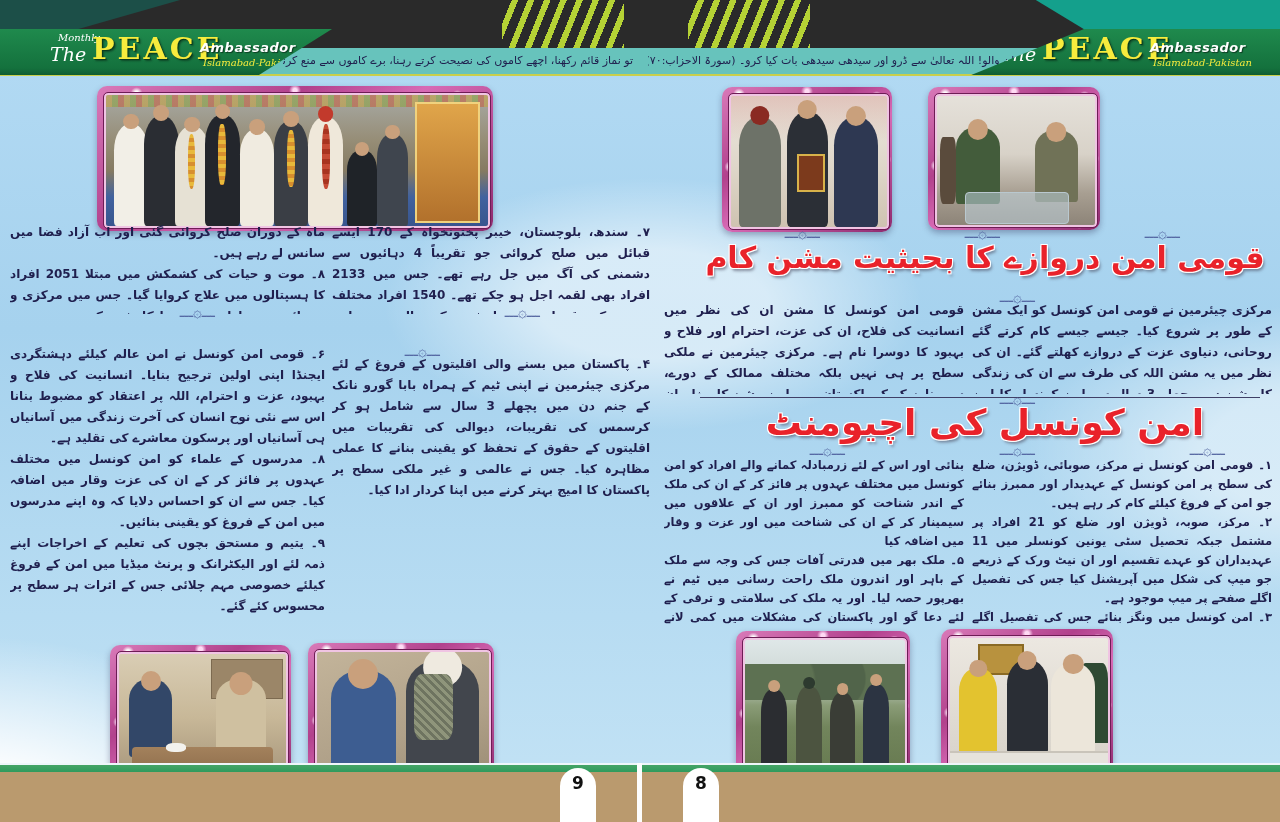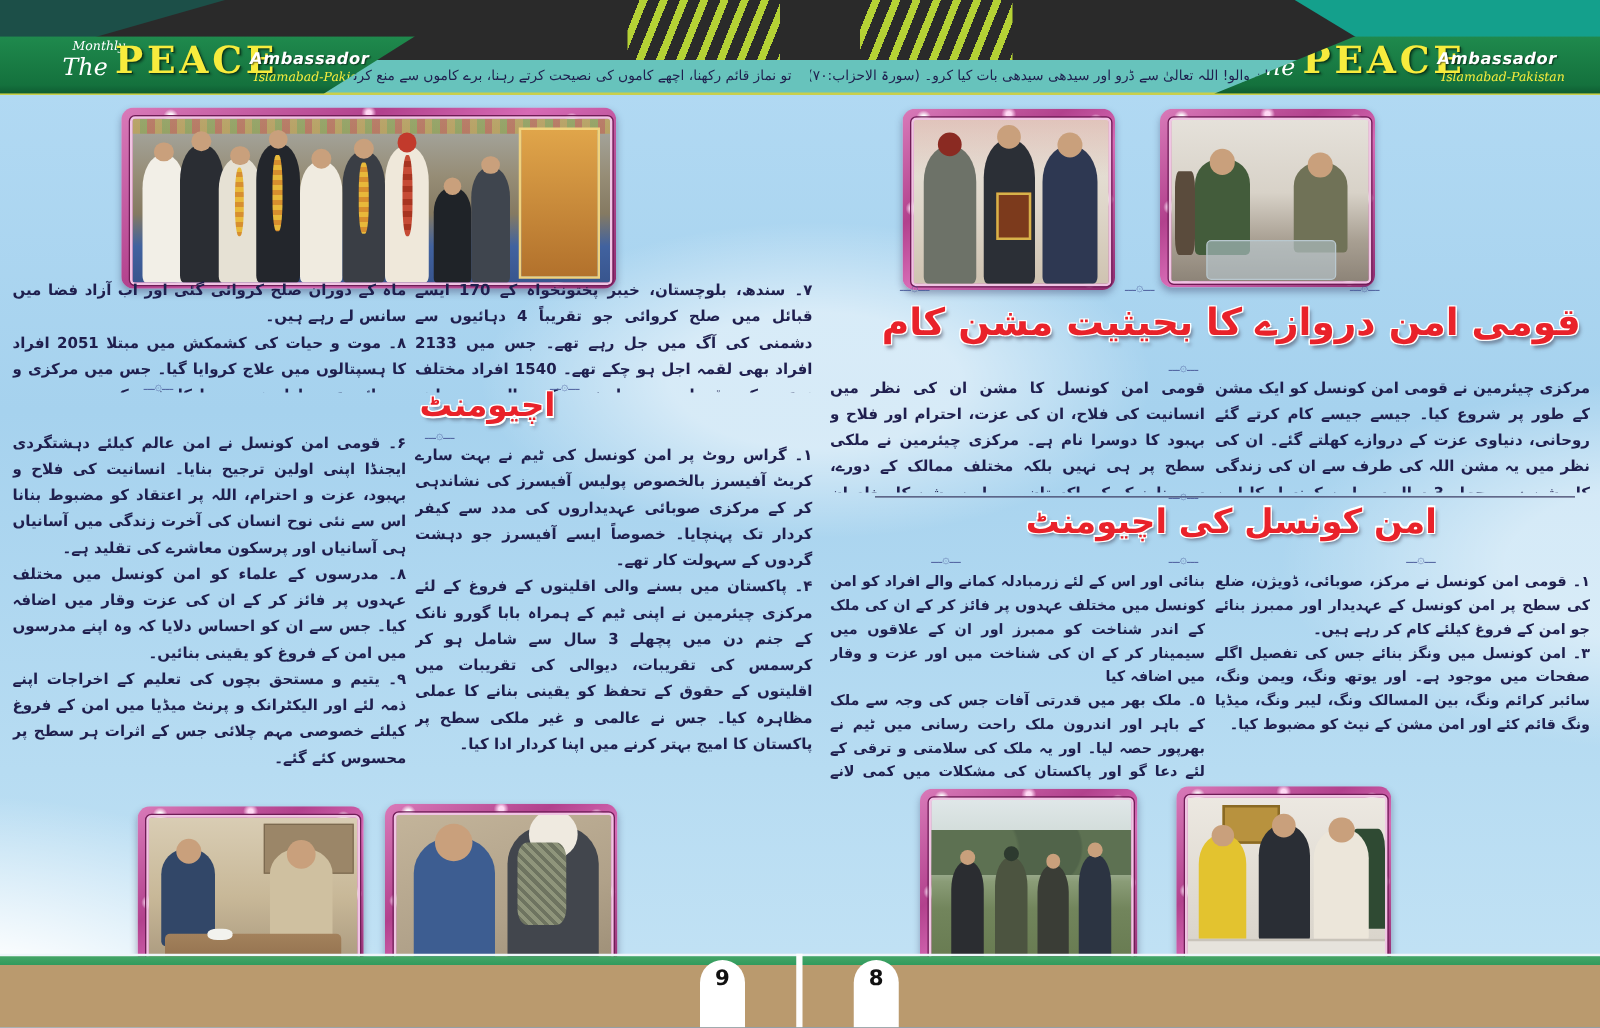--- a/index.html
+++ b/index.html
@@ -46,21 +46,21 @@
   .pr{position:absolute;bottom:0;border-radius:45% 45% 8% 8% / 26% 26% 5% 5%;}
   .hd{position:absolute;top:-10%;left:50%;transform:translateX(-50%);width:46%;aspect-ratio:1/1;border-radius:50%;}
   
   .urdu{direction:rtl;unicode-bidi:embed;color:#1f1f4e;text-align:justify;}
   .col{position:absolute;overflow:hidden;}
   .col p{margin:0;font-weight:bold;}
   .pl-body{font-size:12px;line-height:21px;}
   .pr-body{font-size:11.5px;line-height:19px;}
   .red-title{position:absolute;direction:rtl;text-align:center;font-weight:bold;color:#e9222a;
     text-shadow:-1px -1px 0 #fff,1px -1px 0 #fff,-1px 1px 0 #fff,1px 1px 0 #fff,2px 3px 3px rgba(70,70,90,.55);}
-  .flourish{position:absolute;width:100px;text-align:left;font-size:10px;color:#4d5e9c;letter-spacing:1px;opacity:.9;}
+  .flourish{position:absolute;width:100px;text-align:right;font-size:15px;color:#4d5e9c;letter-spacing:1px;opacity:.9;}
   .hrline{position:absolute;height:1px;background:#3f3f66;}
   
   .foot-white{position:absolute;left:0;top:763px;width:1280px;height:2px;background:#eef6fa;}
   .foot-green{position:absolute;left:0;top:765px;width:1280px;height:7px;background:linear-gradient(180deg,#45a566,#2f9a5d);}
   .foot-tan{position:absolute;left:0;top:772px;width:1280px;height:50px;background:#ba9a6e;}
   .gutter{position:absolute;left:637px;top:763px;width:5px;height:59px;background:#fdfdfd;}
   .page-tab{position:absolute;top:768px;width:36px;height:54px;background:#fff;border-radius:18px 18px 0 0;
     text-align:center;font-weight:bold;font-size:17px;color:#111;padding-top:5px;box-sizing:border-box;}
 </style>
 </head>
@@ -134,25 +134,23 @@
     <p>۷۔ سندھ، بلوچستان، خیبر پختونخواہ کے 170 ایسے قبائل میں صلح کروائی جو تقریباً 4 دہائیوں سے دشمنی کی آگ میں جل رہے تھے۔ جس میں 2133 افراد بھی لقمہ اجل ہو چکے تھے۔ 1540 افراد مختلف نوعیت کے مقدمات میں ملوث ہو کر سالوں سے پابند سلاسل تھے جن کی تقریباً دو سے تین</p>
   </div>
   <div class="col urdu pl-body" style="left:10px;top:222px;width:315px;height:92px;">
     <p>ماہ کے دوران صلح کروائی گئی اور اب آزاد فضا میں سانس لے رہے ہیں۔</p>
     <p>۸۔ موت و حیات کی کشمکش میں مبتلا 2051 افراد کا ہسپتالوں میں علاج کروایا گیا۔ جس میں مرکزی و صوبائی عہدیداران نے مربوط کاوشیں کیں۔</p>
 
   </div>
 
   <span class="flourish" style="left:115px;top:303px;">ـــ۞ـــ</span>
   <span class="flourish" style="left:440px;top:303px;">ـــ۞ـــ</span>
-  <div class="red-title" style="left:240px;top:310px;width:300px;font-size:26px;">اچیومنٹ</div>
   <span class="flourish" style="left:340px;top:342px;">ـــ۞ـــ</span>
 
   <div class="col urdu pl-body" style="left:332px;top:354px;width:318px;height:286px;">
-    <p>۱۔ گراس روٹ پر امن کونسل کی ٹیم نے بہت سارے کریٹ آفیسرز بالخصوص پولیس آفیسرز کی نشاندہی کر کے مرکزی صوبائی عہدیداروں کی مدد سے کیفر کردار تک پہنچایا۔ خصوصاً ایسے آفیسرز جو دہشت گردوں کے سہولت کار تھے۔</p>
     <p>۴۔ پاکستان میں بسنے والی اقلیتوں کے فروغ کے لئے مرکزی چیئرمین نے اپنی ٹیم کے ہمراہ بابا گورو نانک کے جنم دن میں پچھلے 3 سال سے شامل ہو کر کرسمس کی تقریبات، دیوالی کی تقریبات میں اقلیتوں کے حقوق کے تحفظ کو یقینی بنانے کا عملی مظاہرہ کیا۔ جس نے عالمی و غیر ملکی سطح پر پاکستان کا امیج بہتر کرنے میں اپنا کردار ادا کیا۔</p>
 
   </div>
   <div class="col urdu pl-body" style="left:10px;top:344px;width:315px;height:286px;">
     <p>۶۔ قومی امن کونسل نے امن عالم کیلئے دہشتگردی ایجنڈا اپنی اولین ترجیح بنایا۔ انسانیت کی فلاح و بہبود، عزت و احترام، اللہ پر اعتقاد کو مضبوط بنانا اس سے نئی نوح انسان کی آخرت زندگی میں آسانیاں ہی آسانیاں اور پرسکون معاشرے کی تقلید ہے۔</p>
     <p>۸۔ مدرسوں کے علماء کو امن کونسل میں مختلف عہدوں پر فائز کر کے ان کی عزت وقار میں اضافہ کیا۔ جس سے ان کو احساس دلایا کہ وہ اپنے مدرسوں میں امن کے فروغ کو یقینی بنائیں۔</p>
     <p>۹۔ یتیم و مستحق بچوں کی تعلیم کے اخراجات اپنے ذمہ لئے اور الیکٹرانک و پرنٹ میڈیا میں امن کے فروغ کیلئے خصوصی مہم چلائی جس کے اثرات ہر سطح پر محسوس کئے گئے۔</p>
 
   </div>
 
@@ -217,27 +215,28 @@
 
   <div class="col urdu pl-body" style="left:972px;top:300px;width:300px;height:94px;">
     <p>مرکزی چیئرمین نے قومی امن کونسل کو ایک مشن کے طور پر شروع کیا۔ جیسے جیسے کام کرتے گئے روحانی، دنیاوی عزت کے دروازے کھلتے گئے۔ ان کی نظر میں یہ مشن اللہ کی طرف سے ان کی زندگی کا مشن ہے۔ پچھلے 3 سال سے امن کونسل کا امن کا پیغام قریہ قریہ، گلی گلی پہنچایا۔</p>
   </div>
   <div class="col urdu pl-body" style="left:664px;top:300px;width:300px;height:94px;">
     <p>قومی امن کونسل کا مشن ان کی نظر میں انسانیت کی فلاح، ان کی عزت، احترام اور فلاح و بہبود کا دوسرا نام ہے۔ مرکزی چیئرمین نے ملکی سطح پر ہی نہیں بلکہ مختلف ممالک کے دورے، سیمینارز کر کے پاکستان میں امن مشن کا پیغام ان ملکوں تک پہنچایا۔ آج اعلیٰ و ولولہ انگیز قیادت میں 4 سالہ کارکردگی کی بدولت صوبائی و مرکزی عہدیداران اور لاکھوں کارکنان اس مشن میں شامل ہیں۔</p>
   </div>
 
   <div class="hrline" style="left:700px;top:397px;width:560px;"></div>
   <span class="flourish" style="left:935px;top:390px;">ـــ۞ـــ</span>
-  <div class="red-title" style="left:735px;top:402px;width:500px;font-size:27px;">امن کونسل کی اچیومنٹ</div>
+  <div class="red-title" style="left:735px;top:402px;width:500px;font-size:36px;">امن کونسل کی اچیومنٹ</div>
   <span class="flourish" style="left:745px;top:441px;">ـــ۞ـــ</span>
   <span class="flourish" style="left:935px;top:441px;">ـــ۞ـــ</span>
   <span class="flourish" style="left:1125px;top:441px;">ـــ۞ـــ</span>
 
   <div class="col urdu pr-body" style="left:972px;top:456px;width:300px;height:172px;">
     <p>۱۔ قومی امن کونسل نے مرکز، صوبائی، ڈویژن، ضلع کی سطح پر امن کونسل کے عہدیدار اور ممبرز بنائے جو امن کے فروغ کیلئے کام کر رہے ہیں۔</p>
+    <p>۲۔ مرکز، صوبہ، ڈویژن اور ضلع کو 21 افراد پر مشتمل جبکہ تحصیل سٹی یونین کونسلر میں 11 عہدیداران کو عہدے تقسیم اور ان نیٹ ورک کے ذریعے جو میپ کی شکل میں آپریشنل کیا جس کی تفصیل اگلے صفحے پر میپ موجود ہے۔</p>
     <p>۳۔ امن کونسل میں ونگز بنائے جس کی تفصیل اگلے صفحات میں موجود ہے۔ اور یوتھ ونگ، ویمن ونگ، سائبر کرائم ونگ، بین المسالک ونگ، لیبر ونگ، میڈیا ونگ قائم کئے اور امن مشن کے نیٹ کو مضبوط کیا۔</p>
 
   </div>
   <div class="col urdu pr-body" style="left:664px;top:456px;width:300px;height:172px;">
     <p>بنائی اور اس کے لئے زرمبادلہ کمانے والے افراد کو امن کونسل میں مختلف عہدوں پر فائز کر کے ان کی ملک کے اندر شناخت کو ممبرز اور ان کے علاقوں میں سیمینار کر کے ان کی شناخت میں اور عزت و وقار میں اضافہ کیا</p>
     <p>۵۔ ملک بھر میں قدرتی آفات جس کی وجہ سے ملک کے باہر اور اندرون ملک راحت رسانی میں ٹیم نے بھرپور حصہ لیا۔ اور یہ ملک کی سلامتی و ترقی کے لئے دعا گو اور پاکستان کی مشکلات میں کمی لانے کی کوشش کی۔ اور بین المسالک امن مشن کے فروغ میں حصہ ڈالا۔</p>
     <p>۶۔ ملک میں ہر شعبے میں نمایاں کارکردگی پر ایوارڈ دینے کا سلسلہ شروع کیا۔ اور یہ پیغام ہر سطح پر روٹ لیول تک پہنچایا۔</p>
   </div>
 
   <div class="pframe" style="left:736px;top:631px;width:160px;height:136px;">

